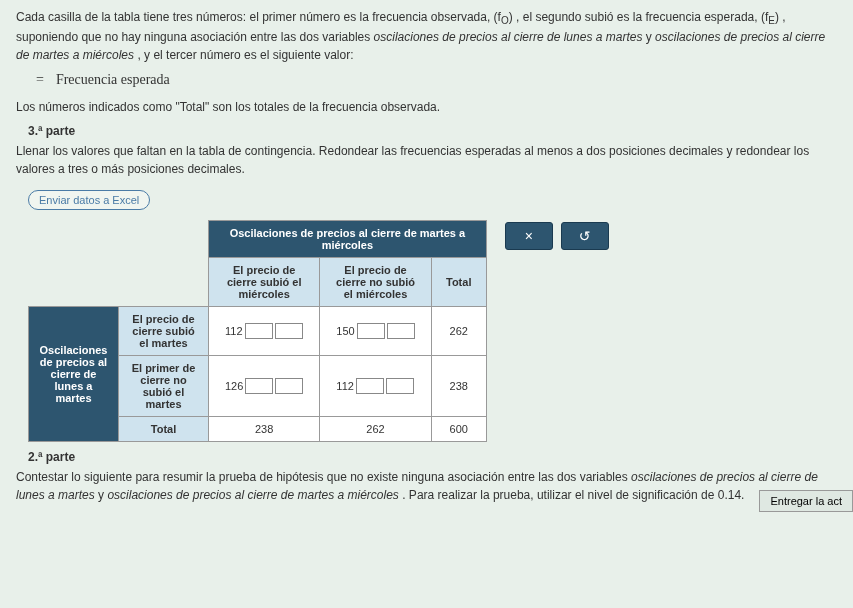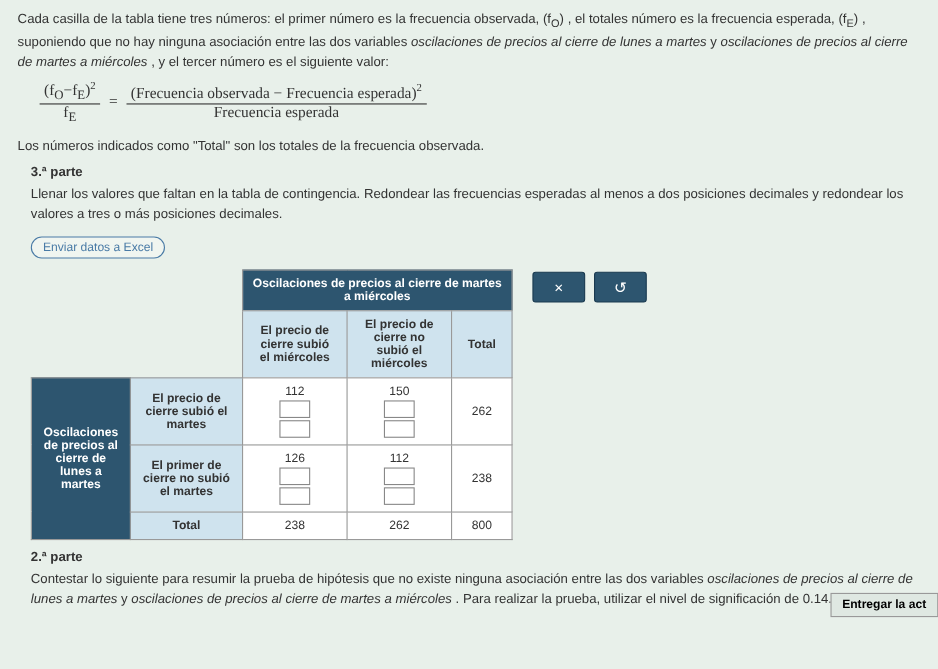--- a/index.html
+++ b/index.html
@@ -5,64 +5,57 @@
   * { box-sizing: border-box; margin: 0; padding: 0; }
   body { font-family: Arial, sans-serif; font-size: 12px; color: #333; background: #e8f0ea; padding: 8px 16px; width: 853px; }
   .para { margin-bottom: 6px; line-height: 1.5; }
   .italic { font-style: italic; }
   .formula { margin: 8px 0 10px 20px; display: flex; align-items: center; gap: 8px; font-family: 'Times New Roman', serif; font-size: 14px; }
   .frac { display: inline-flex; flex-direction: column; align-items: center; }
   .frac .num { border-bottom: 1px solid #333; padding: 0 4px; }
   .frac .den { padding: 0 4px; }
   .sup { font-size: 0.7em; vertical-align: super; }
   .part { font-weight: bold; margin: 8px 0 4px 12px; }
-  .indent { margin-left: 12px; }
+  .indent { }
   .excel-btn { display: inline-block; border: 1px solid #4a7ba6; border-radius: 12px; padding: 3px 10px; color: #4a7ba6; font-size: 11px; margin: 6px 16px 10px 12px; cursor: pointer; background: #f0f5f0; }
   .main-row { display: flex; align-items: flex-start; gap: 18px; }
   table.cont { border-collapse: collapse; margin-left: 12px; }
   table.cont th, table.cont td { border: 1px solid #999; text-align: center; vertical-align: middle; font-size: 11px; }
   .hdr-dark { background: #2d556f; color: #fff; font-weight: bold; padding: 6px 8px; }
   .hdr-light { background: #cfe3ee; padding: 6px 12px; font-weight: bold; }
   .side-dark { background: #2d556f; color: #fff; font-weight: bold; padding: 6px 8px; width: 90px; }
-  .side-light { background: #cfe3ee; padding: 6px 8px; font-weight: bold; width: 102px; }
+  .side-light { background: #cfe3ee; padding: 6px 8px; font-weight: bold; width: 90px; }
   .cell { padding: 2px 8px; background: #fff; }
-  .cell-stack { display: flex; flex-direction: column; gap: 2px; align-items: center; padding: 4px 8px; justify-content: center; }
+  .cell-stack { display: flex; flex-direction: row; gap: 2px; align-items: center; padding: 4px 8px; }
   .inputbox { width: 28px; height: 16px; border: 1px solid #888; display: inline-block; background: #fff; }
   .btns { display: flex; gap: 8px; margin-top: 2px; }
   .btn { width: 48px; height: 28px; background: #2d556f; color: #fff; border: 1px solid #1a3a50; border-radius: 3px; display: flex; align-items: center; justify-content: center; font-size: 14px; cursor: pointer; }
-  .submit-btn { position: absolute; right: 0; bottom: 6px; background: #dfe8e2; border: 1px solid #999; padding: 4px 10px; font-size: 11px; cursor: pointer; font-weight: bold; }
+  .submit-btn { position: absolute; right: 0; bottom: 6px; background: #dfe8e2; border: 1px solid #999; padding: 4px 10px; font-size: 11px; cursor: pointer; }
   .rel { position: relative; }
 </style>
 </head>
 <body class="rel">
 
 
 
 <p class="para">
   <span>Cada casilla de la tabla tiene tres números: el primer número es la frecuencia observada, </span>
   <span><span>(f</span><sub>O</sub>)</span>
-  <span>, el totales número es la frecuencia esperada, </span>
+  <span>, el segundo subió es la frecuencia esperada, </span>
   <span><span>(f</span><sub>E</sub>)</span>
   <span>, suponiendo que no hay ninguna asociación entre las dos variables </span>
   <span class="italic">oscilaciones de precios al cierre de lunes a martes</span>
   <span> y </span>
   <span class="italic">oscilaciones de precios al cierre de martes a miércoles</span>
   <span>, y el tercer número es el siguiente valor:</span>
 </p>
 
 <div class="formula">
-  <span class="frac">
-    <span class="num">
-      <span>(f</span><sub>O</sub><span>−f</span><sub>E</sub><span>)</span><span class="sup">2</span>
-    </span>
-    <span class="den"><span>f</span><sub>E</sub></span>
-  </span>
   <span>=</span>
   <span class="frac">
-    <span class="num"><span>(Frecuencia observada − Frecuencia esperada)</span><span class="sup">2</span></span>
     <span class="den">Frecuencia esperada</span>
   </span>
 </div>
 
 <p class="para">Los números indicados como "Total" son los totales de la frecuencia observada.</p>
 
 <p class="part">3.ª parte</p>
 <p class="para indent">Llenar los valores que faltan en la tabla de contingencia. Redondear las frecuencias esperadas al menos a dos posiciones decimales y redondear los valores a tres o más posiciones decimales.</p>
 
 <span class="excel-btn">Enviar datos a Excel</span>
@@ -113,21 +106,21 @@
       <span class="inputbox"></span>
       <span class="inputbox"></span>
     </div>
           </td>
     <td class="cell">238</td>
   </tr>
   <tr>
     <th class="side-light">Total</th>
     <td class="cell">238</td>
     <td class="cell">262</td>
-    <td class="cell">800</td>
+    <td class="cell">600</td>
   </tr>
 </tbody>
     </table>
 
 <div class="btns">
   <div class="btn">×</div>
   <div class="btn">↺</div>
 </div>
 </div>
 

